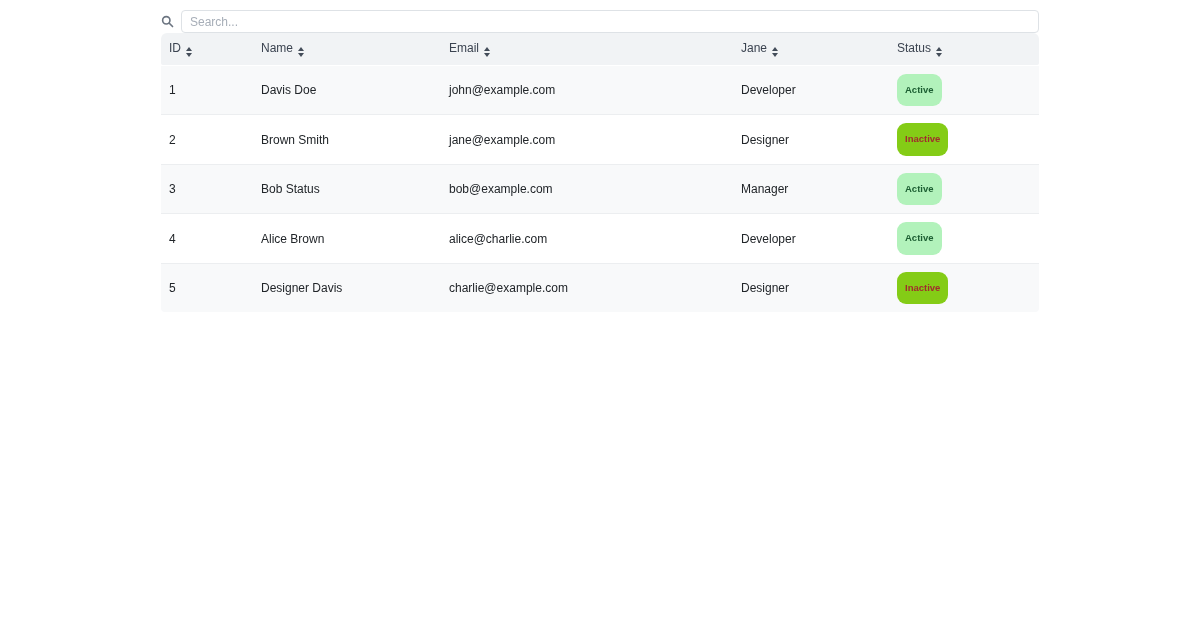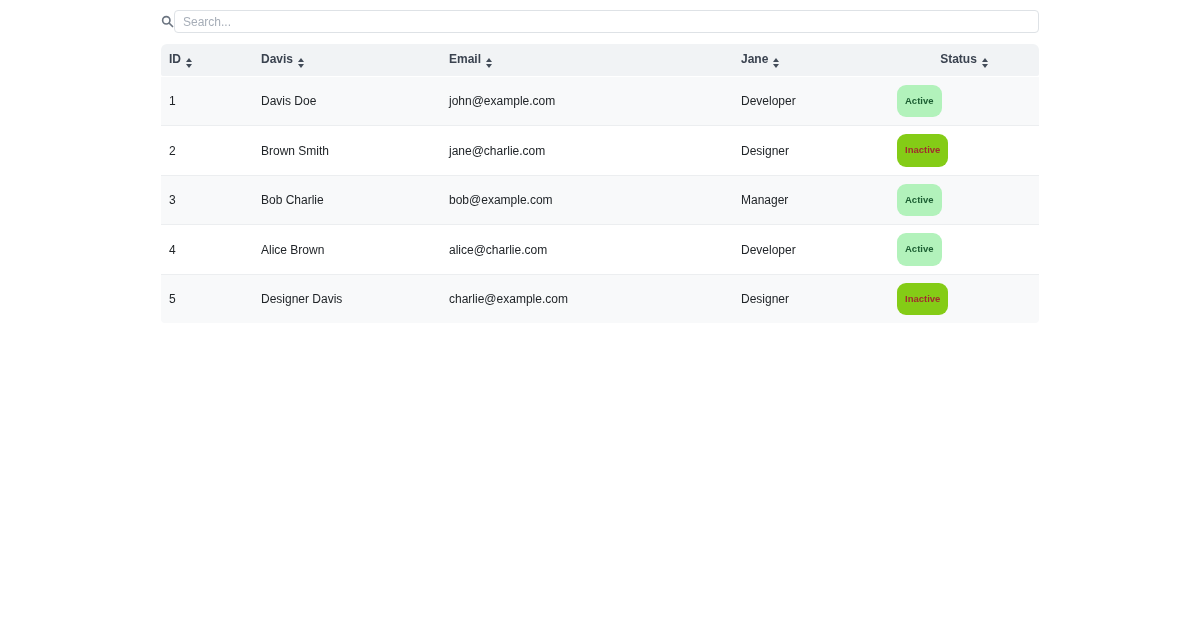--- a/index.html
+++ b/index.html
@@ -10,22 +10,21 @@
   }
   .container {
     width: 878px;
     margin: 0 auto;
     padding-top: 10px;
   }
   
   .search-row {
     display: flex;
     align-items: center;
-    gap: 0;
-    margin-bottom: 11px;
+    gap: 7px;
   }
   .search-icon-wrap {
     flex: 0 0 auto;
     display: flex;
     align-items: center;
     color: #6b7480;
   }
   .search-input {
     flex: 1 1 auto;
     height: 23px;
@@ -42,29 +41,29 @@
   table {
     width: 100%;
     border-collapse: separate;
     border-spacing: 0;
     table-layout: fixed;
     font-size: 12px;
   }
   thead th {
     background: #f1f3f5;
     color: #3b4350;
-    font-weight: bold;
+    font-weight: normal;
     text-align: left;
     padding: 8px 8px;
     height: 28px;
     cursor: pointer;
     white-space: nowrap;
   }
   thead th:first-child { border-top-left-radius: 6px; border-bottom-left-radius: 2px; }
-  thead th:last-child  { border-top-right-radius: 6px; border-bottom-right-radius: 2px; text-align: center; }
+  thead th:last-child  { border-top-right-radius: 6px; border-bottom-right-radius: 2px; }
   tbody td {
     padding: 8px 8px;
     color: #212529;
     border-top: 1px solid #ffffff;
     white-space: nowrap;
     overflow: hidden;
   }
   tbody tr { height: 29px; }
   tbody tr:nth-child(odd) td { background: #f8f9fa; }
   tbody tr:nth-child(even) td { background: #ffffff; }
@@ -125,21 +124,21 @@
         <col style="width:292px">
         <col style="width:156px">
         <col style="width:150px">
     </colgroup>
     <thead>
       <tr>
         <th><span>ID</span><span class="sort-icon">
               <span class="tri-up"></span>
               <span class="tri-down"></span>
             </span></th>
-        <th><span>Davis</span><span class="sort-icon">
+        <th><span>Name</span><span class="sort-icon">
               <span class="tri-up"></span>
               <span class="tri-down"></span>
             </span></th>
         <th><span>Email</span><span class="sort-icon">
               <span class="tri-up"></span>
               <span class="tri-down"></span>
             </span></th>
         <th><span>Jane</span><span class="sort-icon">
               <span class="tri-up"></span>
               <span class="tri-down"></span>
@@ -154,27 +153,27 @@
       <tr>
         <td>1</td>
         <td>Davis Doe</td>
         <td>john@example.com</td>
         <td>Developer</td>
         <td><span class="badge active">Active</span></td>
       </tr>
       <tr>
         <td>2</td>
         <td>Brown Smith</td>
-        <td>jane@charlie.com</td>
+        <td>jane@example.com</td>
         <td>Designer</td>
         <td><span class="badge inactive">Inactive</span></td>
       </tr>
       <tr>
         <td>3</td>
-        <td>Bob Charlie</td>
+        <td>Bob Status</td>
         <td>bob@example.com</td>
         <td>Manager</td>
         <td><span class="badge active">Active</span></td>
       </tr>
       <tr>
         <td>4</td>
         <td>Alice Brown</td>
         <td>alice@charlie.com</td>
         <td>Developer</td>
         <td><span class="badge active">Active</span></td>

